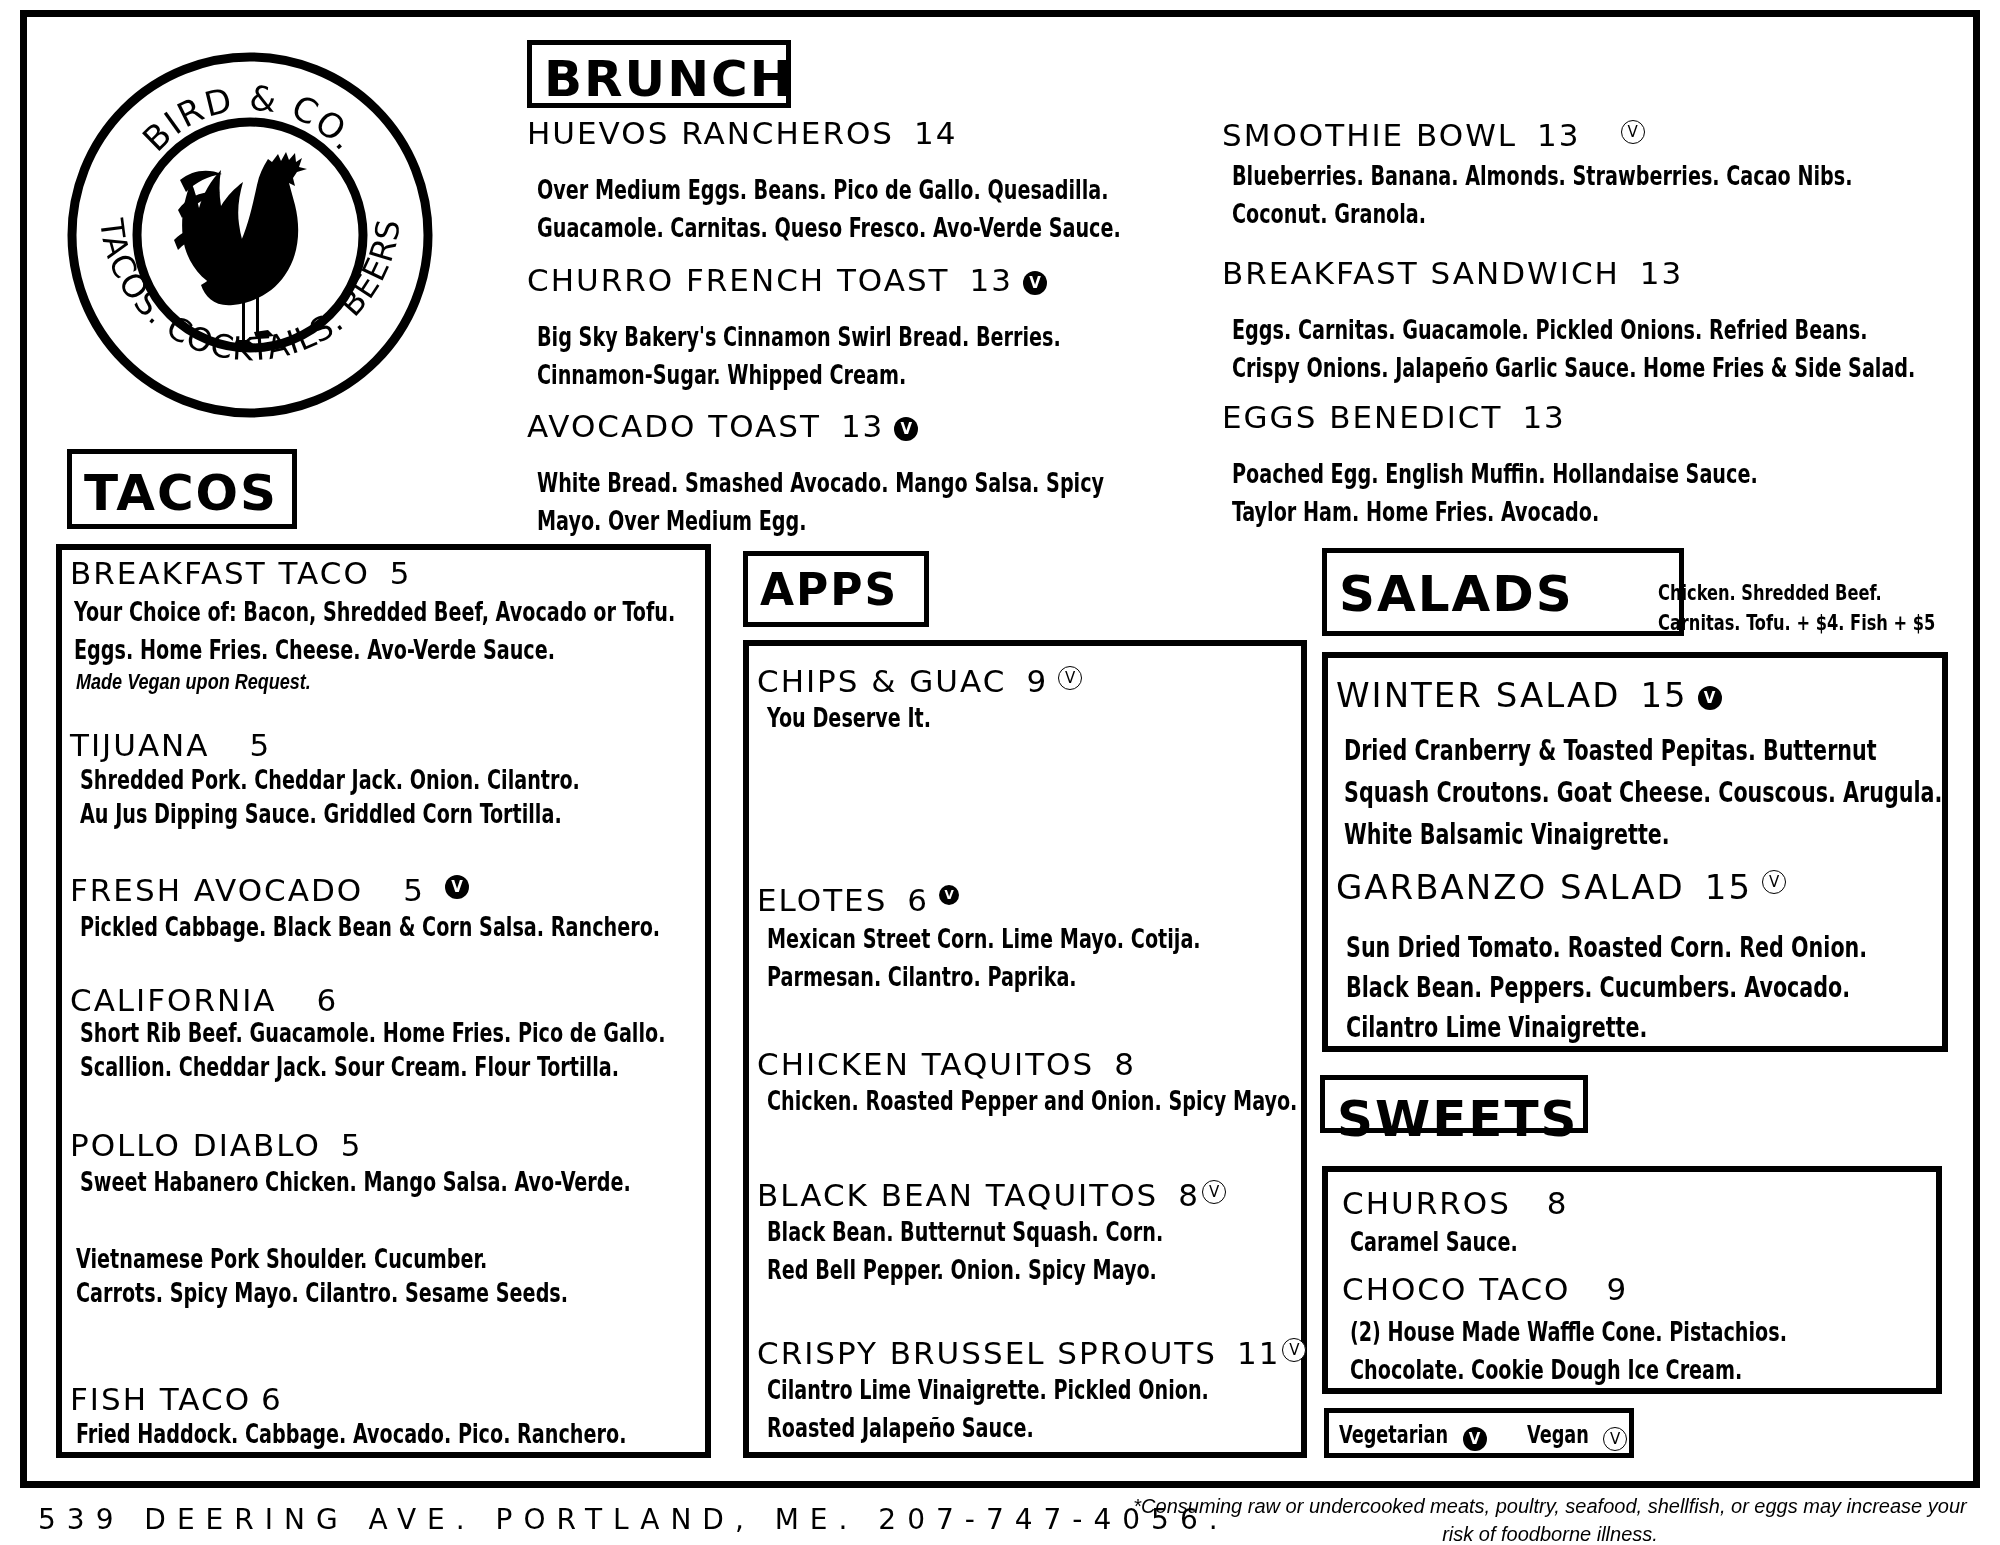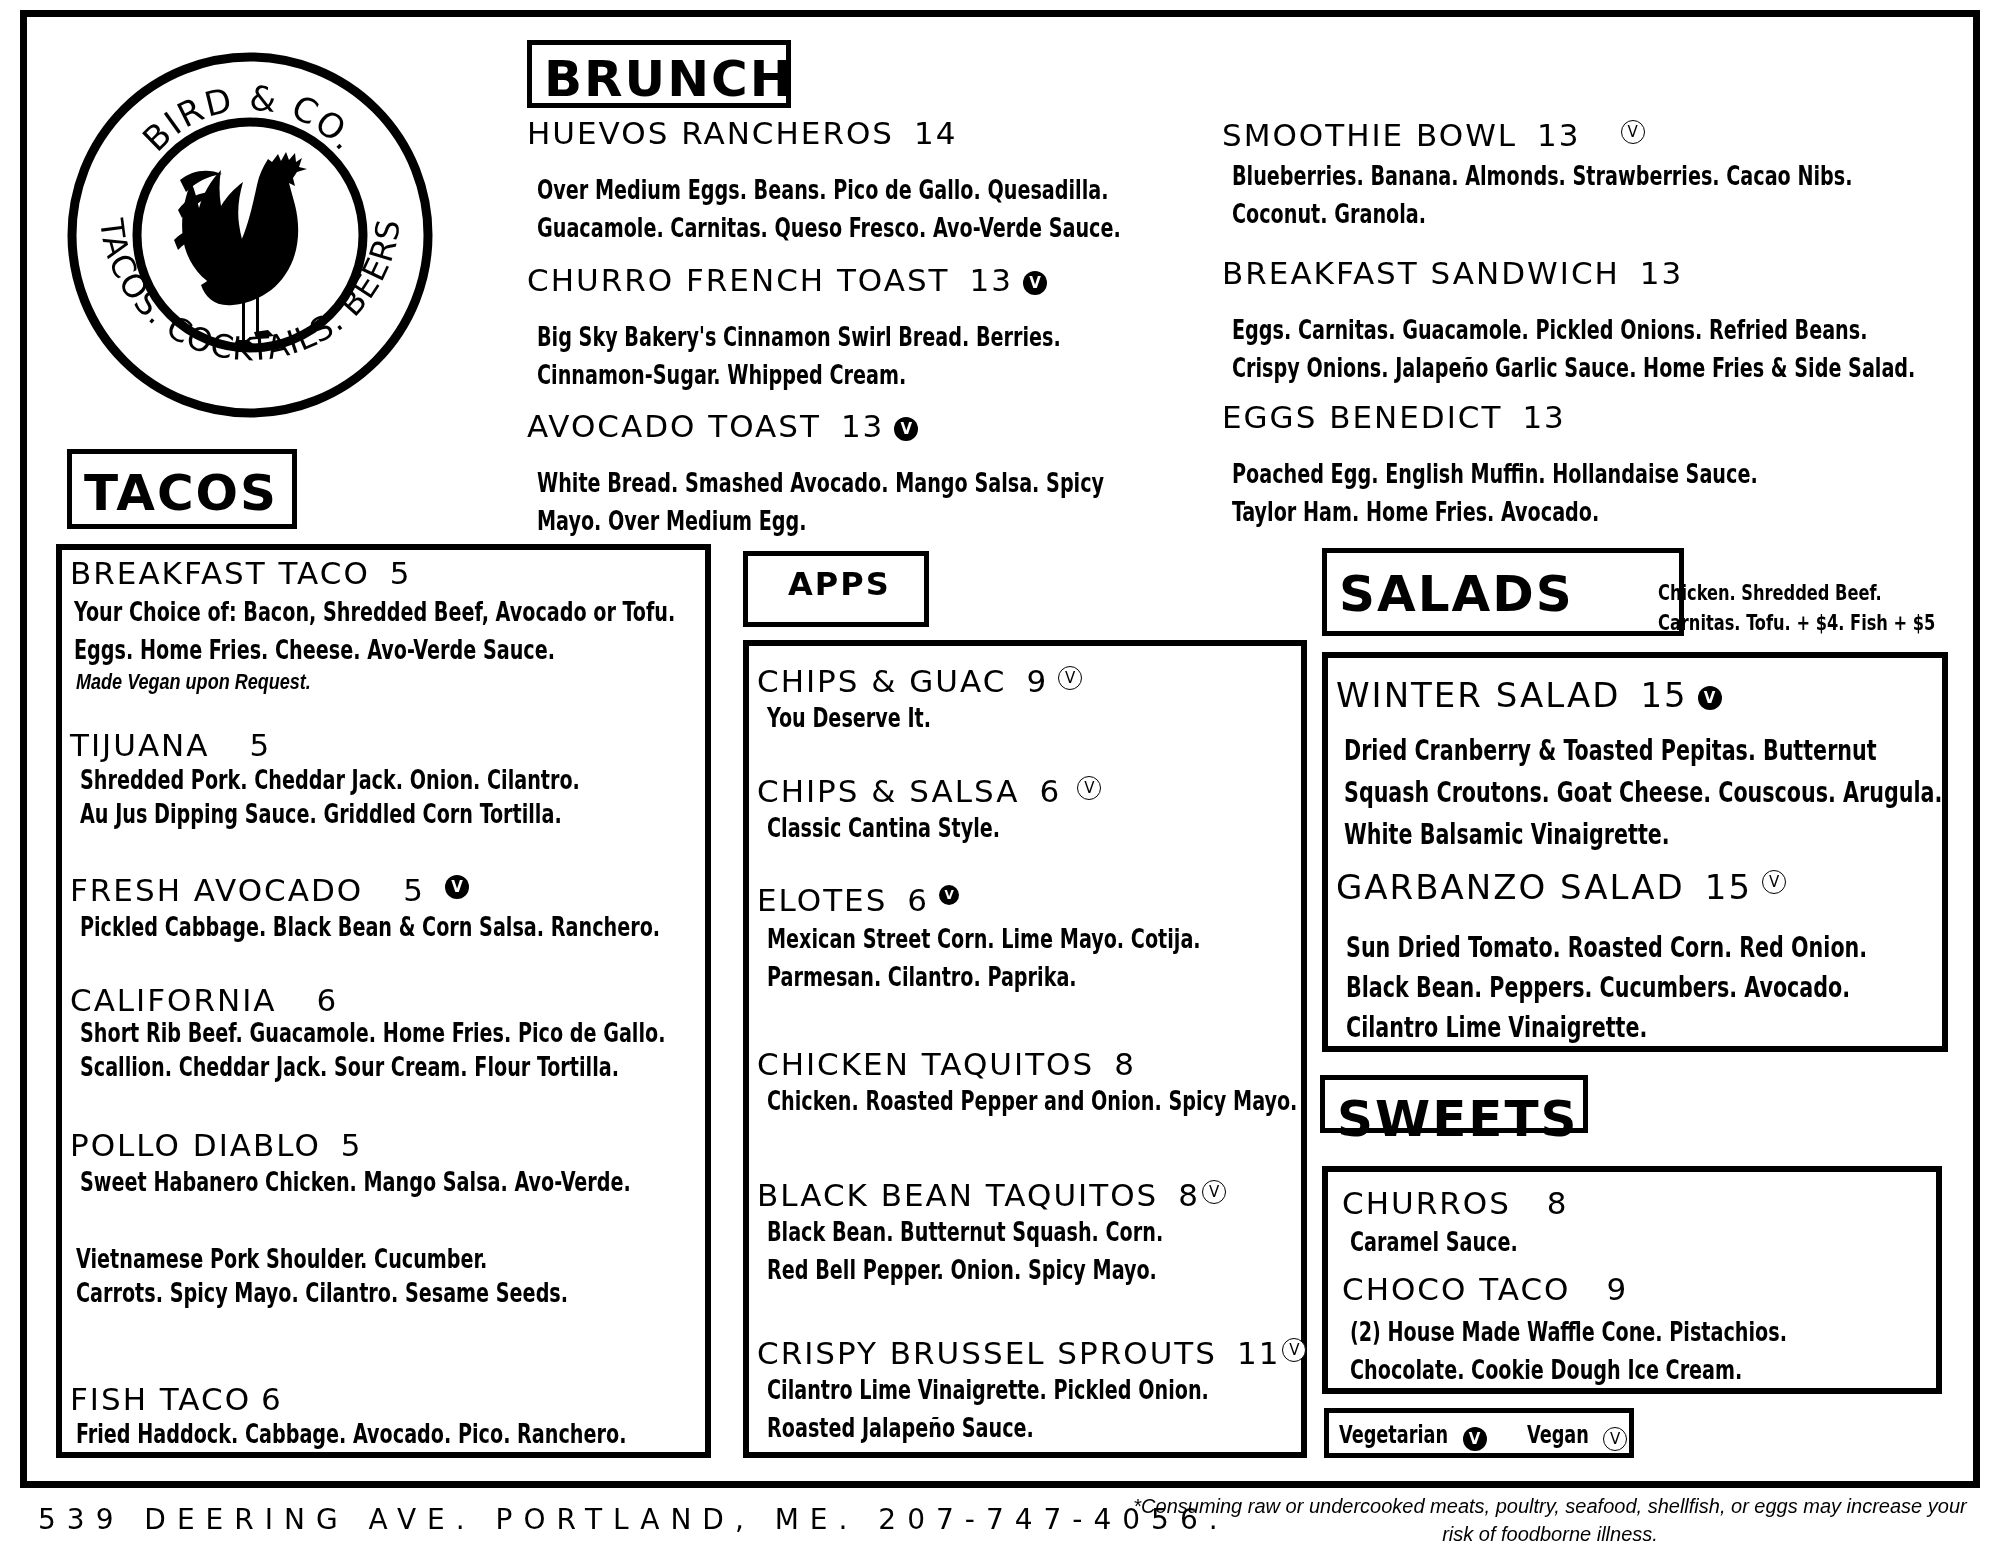--- a/index.html
+++ b/index.html
@@ -149,34 +149,28 @@
   </div>
   <div class="abs" style="left:8px; top:834px;">
     <div class="item-title"><span>FISH TACO</span><span style="margin-left:10px;">6</span></div>
     <div class="desc" style="margin-top:0px; margin-left:6px;">
       <div>Fried Haddock. Cabbage. Avocado. Pico. Ranchero.</div>
     </div>
   </div>
 </div>
 
 <div class="abs hdr-box" style="left:743px; top:551px; width:186px; height:76px;">
-  <span class="hdr" style="top:12px; font-size:32px;margin-left:28px;">APPS</span>
+  <span class="hdr" style="top:12px; font-size:44px;">APPS</span>
 </div>
 
 <div class="abs box" style="left:743px; top:640px; width:564px; height:818px;">
   <div class="abs" style="left:8px; top:20px;">
     <div class="item-title"><span>CHIPS &amp; GUAC</span><span class="price">9</span><span class="vbadge vegan" style="vertical-align:top;">V</span></div>
     <div class="desc" style="margin-top:2px; margin-left:10px;">
       <div>You Deserve It.</div>
-    </div>
-  </div>
-  <div class="abs" style="left:8px; top:130px;">
-    <div class="item-title"><span>CHIPS &amp; SALSA</span><span class="price">6</span><span class="vbadge vegan" style="margin-left:16px; vertical-align:top;">V</span></div>
-    <div class="desc" style="margin-top:2px; margin-left:10px;">
-      <div>Classic Cantina Style.</div>
     </div>
   </div>
   <div class="abs" style="left:8px; top:239px;">
     <div class="item-title"><span>ELOTES</span><span class="price">6</span><span class="vbadge veg" style="vertical-align:top; width:20px; height:20px; line-height:20px; font-size:12px;">V</span></div>
     <div class="desc" style="margin-top:4px; margin-left:10px;">
       <div>Mexican Street Corn. Lime Mayo. Cotija.</div>
       <div>Parmesan. Cilantro. Paprika.</div>
     </div>
   </div>
   <div class="abs" style="left:8px; top:403px;">

